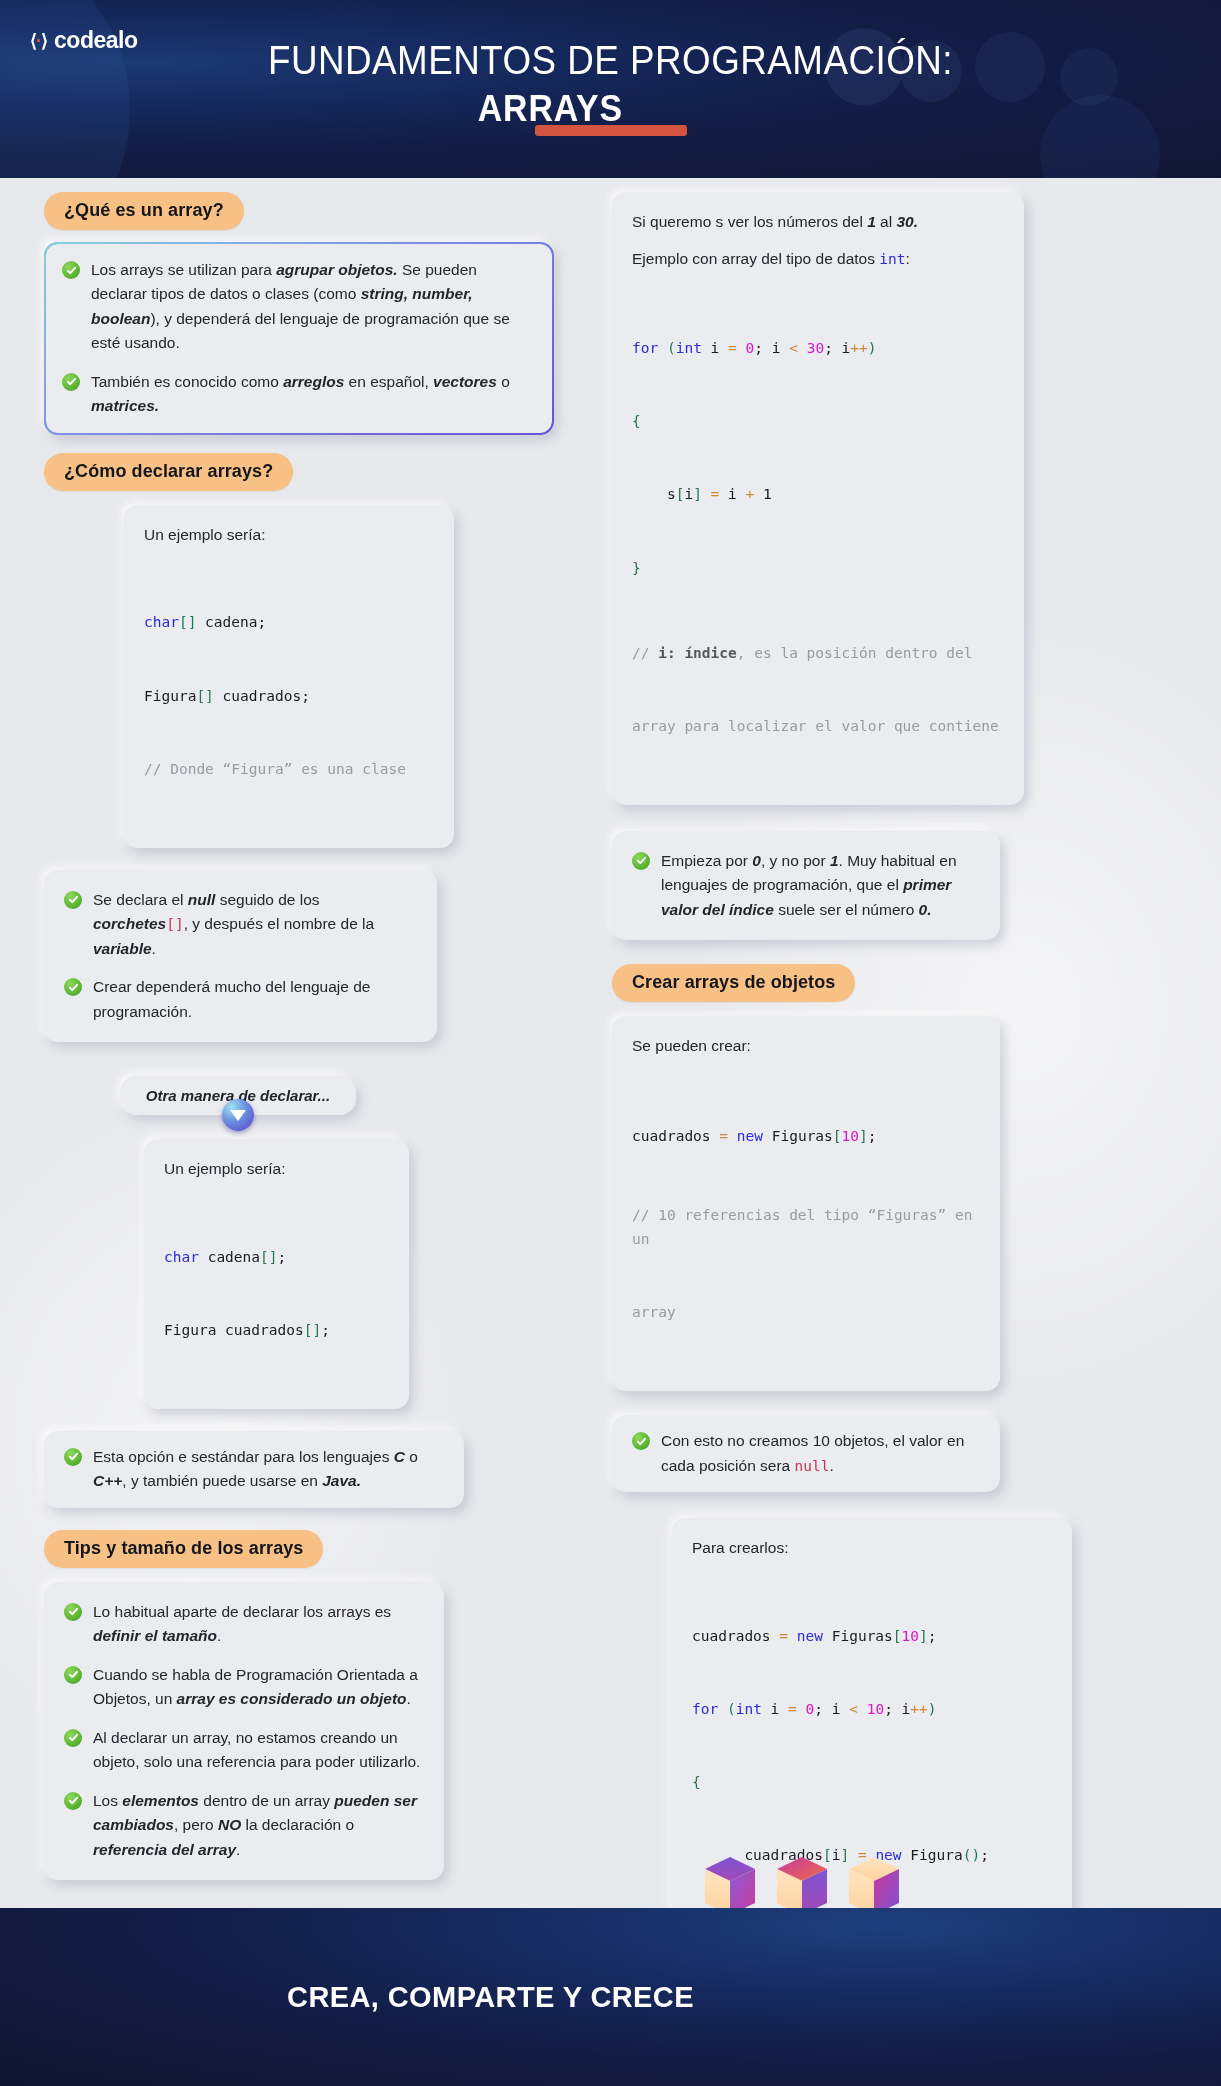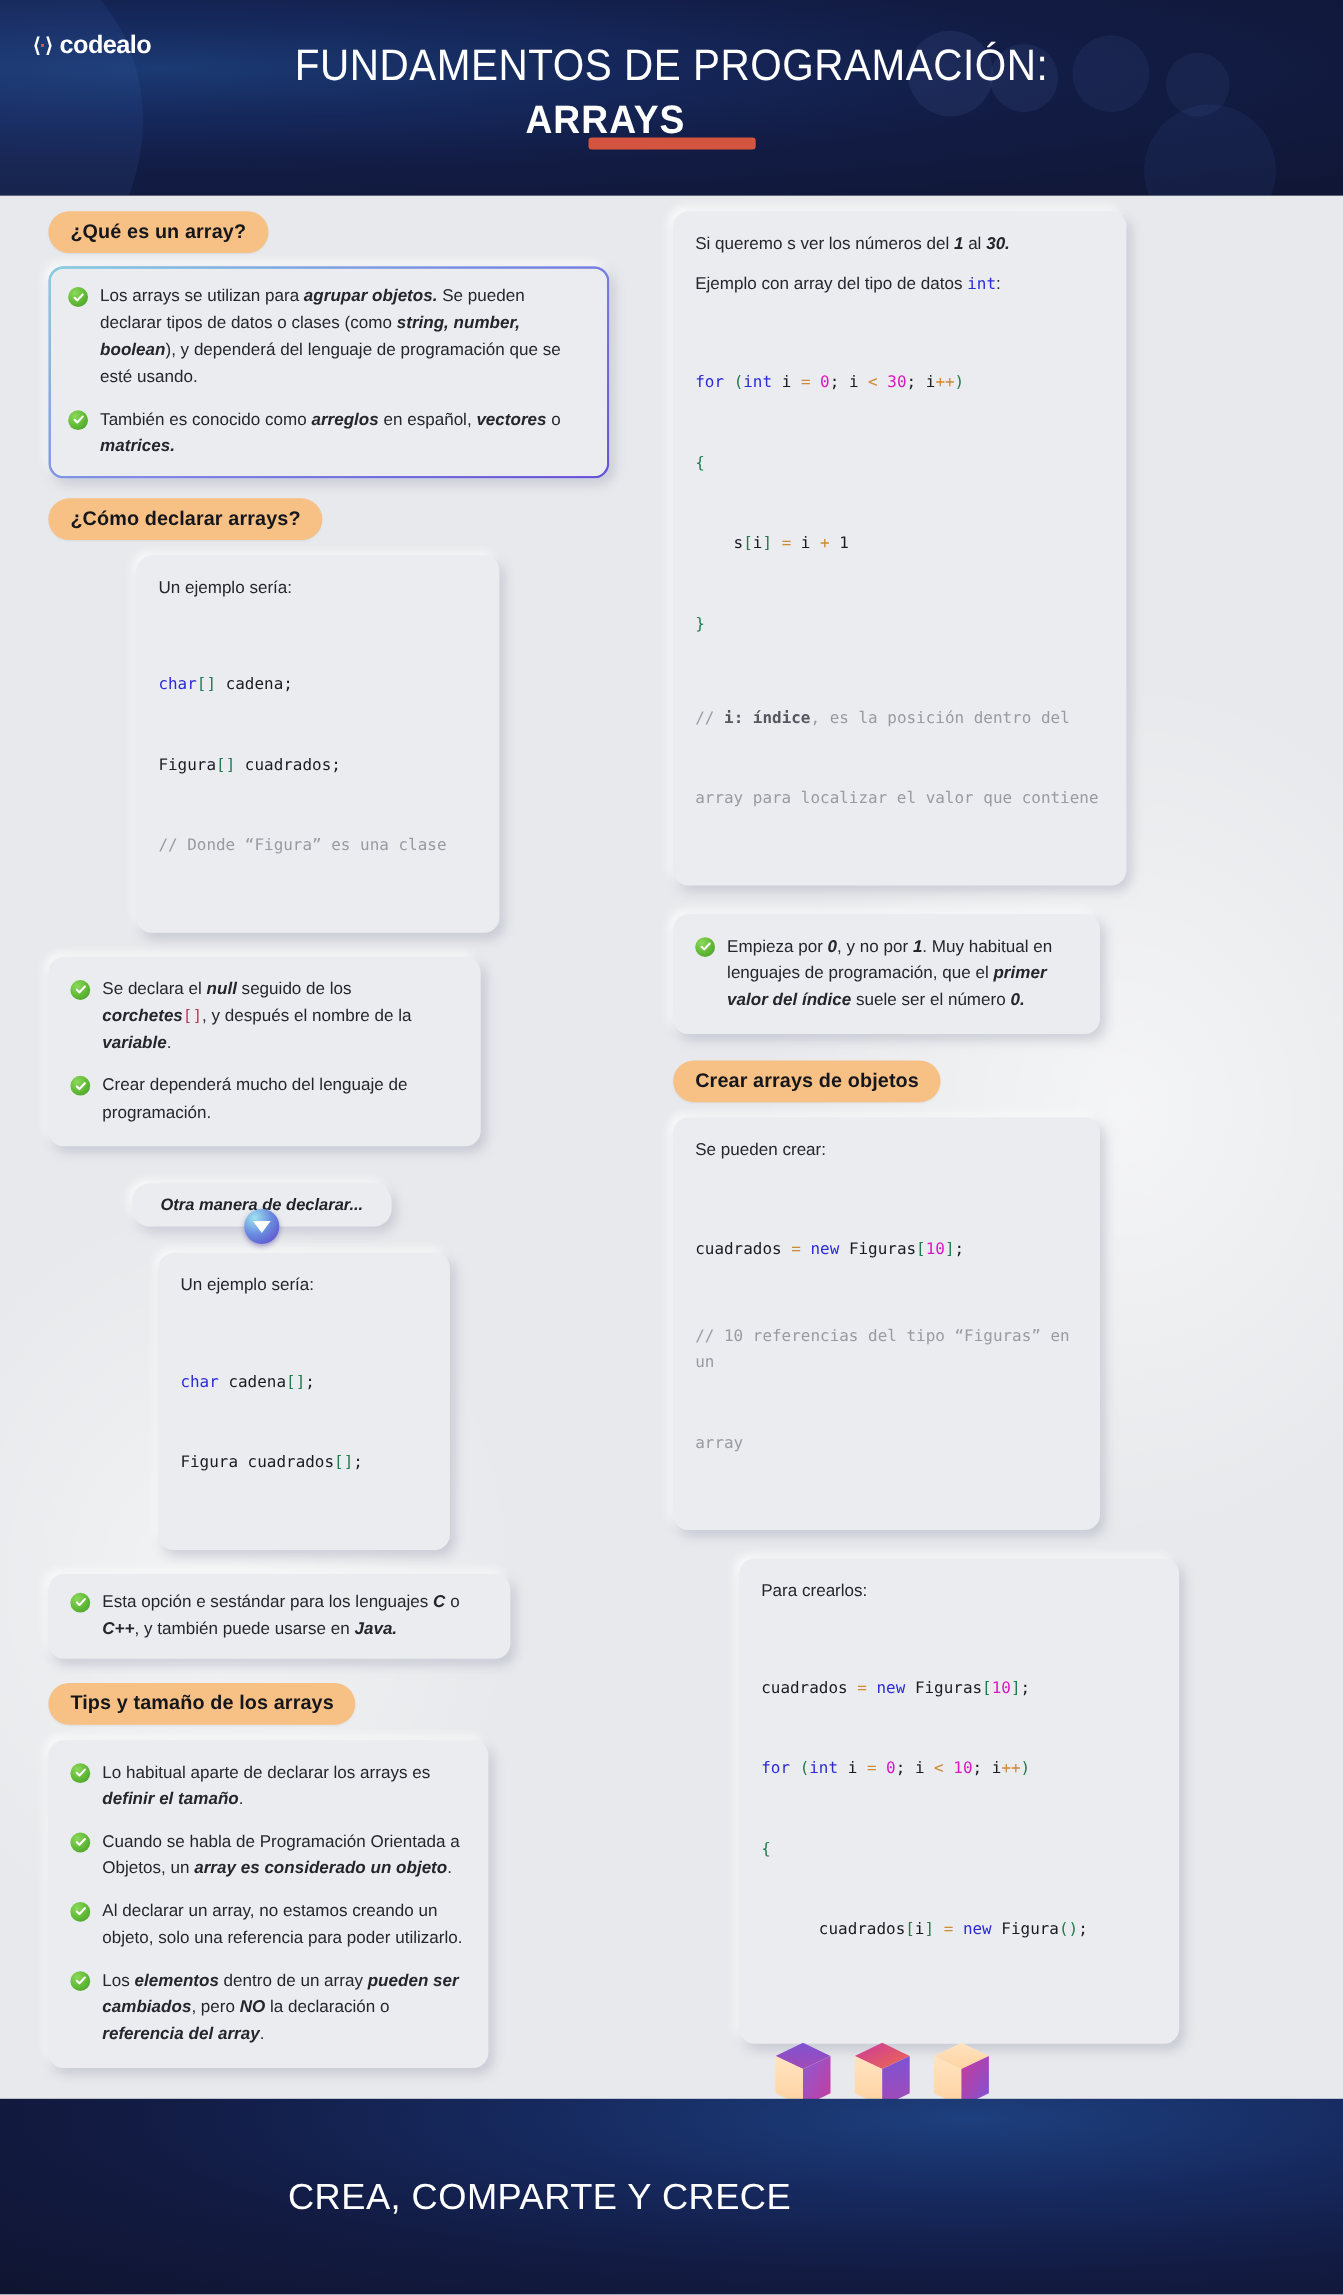--- a/index.html
+++ b/index.html
@@ -152,21 +152,21 @@
   .cubes { position: absolute; left: 700px; top: 1855px; width: 320px; height: 210px; }
 
   
   .footer {
     position: absolute; left: 0; top: 1908px; width: 1221px; height: 178px;
     background: radial-gradient(ellipse at 72% 10%, #1d3f7d 0%, #16295e 32%, #121b42 62%, #0f1430 100%);
     display: flex; align-items: center; justify-content: center;
     overflow: hidden;
   }
   .footer-text {
-    color: #ffffff; font-size: 33px; font-weight: normal; letter-spacing: 0.4px;
+    color: #ffffff; font-size: 29px; font-weight: bold; letter-spacing: 0.4px;
     position: relative; left: -120px;
   }
 </style>
 </head>
 <body>
 
 <div class="page">
 
   <div class="header">
     <div class="hdr-blob b1"></div>
@@ -358,20 +358,32 @@
 
       <div class="card" style="margin-top:14px; width:388px;">
         <div class="ptext" style="margin-bottom:16px;">Se pueden crear:</div>
         <div class="code">
           <div style="margin-bottom:6px;">cuadrados <span class="op">=</span> <span class="k">new</span> Figuras<span class="br">[</span><span class="n">10</span><span class="br">]</span>;</div>
           <div><span class="cm">// 10 referencias del tipo “Figuras” en un</span></div>
           <div><span class="cm">array</span></div>
         </div>
       </div>
 
+      <div class="card" style="margin-top:24px; width:388px; padding:14px 20px;">
+        <ul class="blist">
+          <li>
+            <span class="tick">
+                <svg viewBox="0 0 12 12">
+                  <path d="M2 6.2 L4.6 8.8 L10 3" stroke="#fff" stroke-width="2.1" fill="none" stroke-linecap="round" stroke-linejoin="round"></path>
+                </svg>
+              </span>
+            <span>Con esto no creamos 10 objetos, el valor en cada posición sera <span class="inline-code-red">null</span>.</span>
+          </li>
+        </ul>
+      </div>
 
       <div class="card" style="margin-top:26px; margin-left:60px; width:400px;">
         <div class="ptext" style="margin-bottom:14px;">Para crearlos:</div>
         <div class="code">
           <div>cuadrados <span class="op">=</span> <span class="k">new</span> Figuras<span class="br">[</span><span class="n">10</span><span class="br">]</span>;</div>
           <div><span class="k">for</span> <span class="br">(</span><span class="k">int</span> i <span class="op">=</span> <span class="n">0</span>; i <span class="op">&lt;</span> <span class="n">10</span>; i<span class="op">++</span><span class="br">)</span></div>
           <div><span class="br">{</span></div>
           <div>      cuadrados<span class="br">[</span>i<span class="br">]</span> <span class="op">=</span> <span class="k">new</span> Figura<span class="br">()</span>;</div>
           
         </div>

